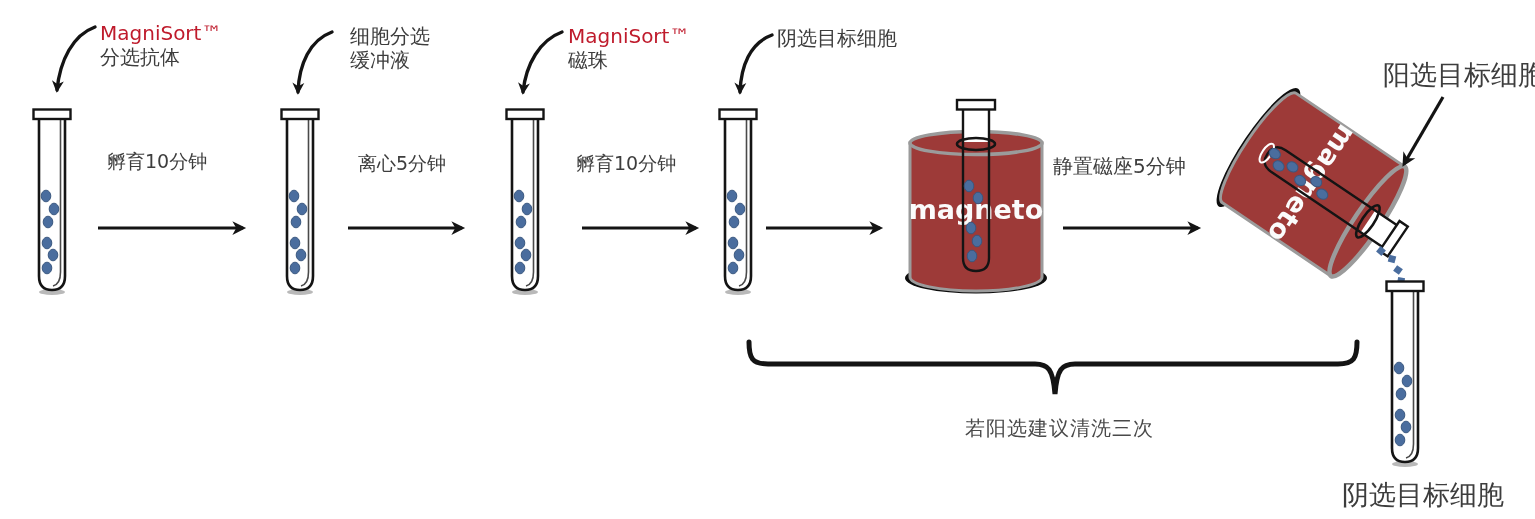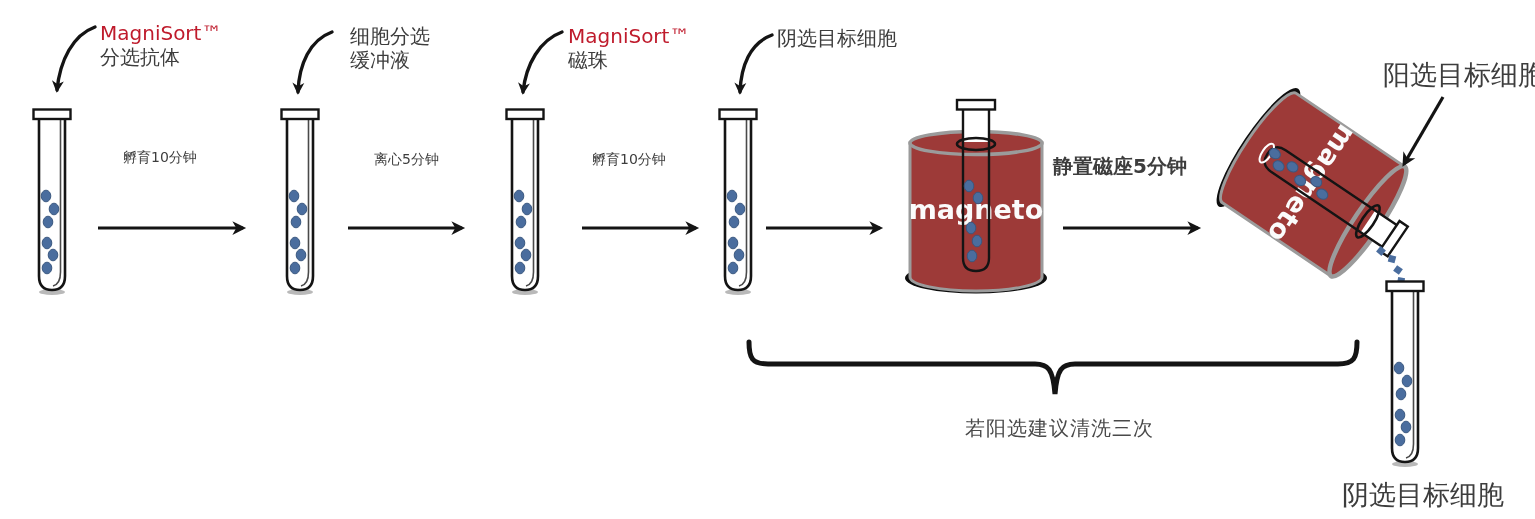--- a/index.html
+++ b/index.html
@@ -7,22 +7,22 @@
     position:relative; width:1535px; height:519px; background:#ffffff;
     overflow:hidden;
     font-family:"DejaVu Sans","Liberation Sans",sans-serif;
     color:#3d3d3d;
   }
   .stage svg.scene { position:absolute; left:0; top:0; }
   .lbl { position:absolute; white-space:nowrap; }
   .reagent { font-size:20px; line-height:24px; }
   .reagent span { display:block; }
   .red { color:#bf1b2c; }
-  .step-label { font-size:14px;margin-left:16px; }
-  .magnet-label { font-size:20px;font-weight:bold; }
+  .step-label { font-size:19px; }
+  .magnet-label { font-size:20px; }
   .result-label { font-size:27px; }
   .wash-label { font-size:20px; letter-spacing:1px; color:#4a4a4a; }
   .magneto-text { font-family:"DejaVu Sans","Liberation Sans",sans-serif;
                   font-weight:bold; font-size:27px; fill:#fbfbfb; }
 </style>
 </head>
 <body>
 
 <div class="stage">
 

